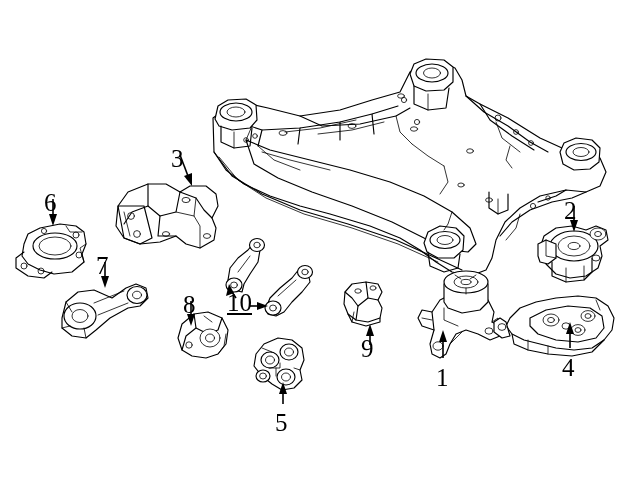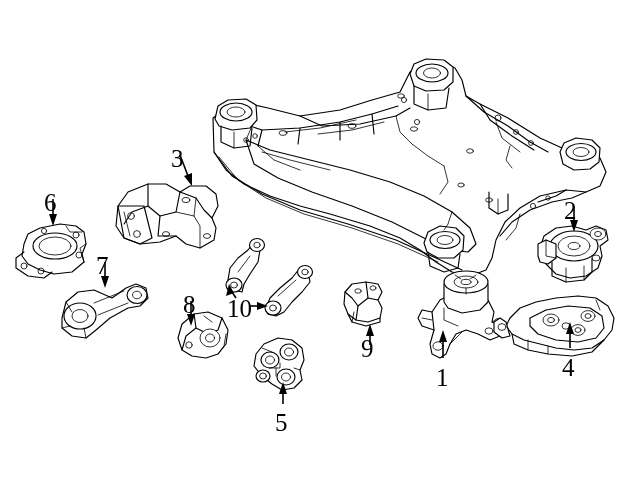--- a/index.html
+++ b/index.html
@@ -442,15 +442,15 @@
 
   <div class="callout-label" style="left:436px; top:365px;">1</div>
   <div class="callout-label" style="left:564px; top:198px;">2</div>
   <div class="callout-label" style="left:171px; top:146px;">3</div>
   <div class="callout-label" style="left:562px; top:355px;">4</div>
   <div class="callout-label" style="left:275px; top:410px;">5</div>
   <div class="callout-label" style="left:44px; top:190px;">6</div>
   <div class="callout-label" style="left:96px; top:253px;">7</div>
   <div class="callout-label" style="left:183px; top:292px;">8</div>
   <div class="callout-label" style="left:361px; top:336px;">9</div>
-  <div class="callout-label" style="left:227px; top:296px;">10</div>
+  <div class="callout-label" style="left:227px; top:290px;text-decoration:underline;">10</div>
 
 </div>
 
 </body></html>

